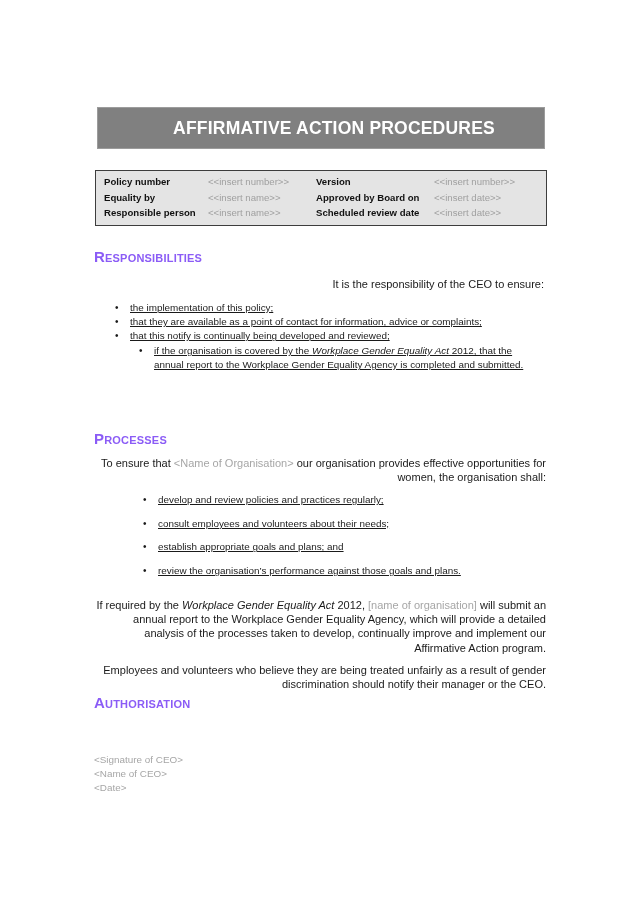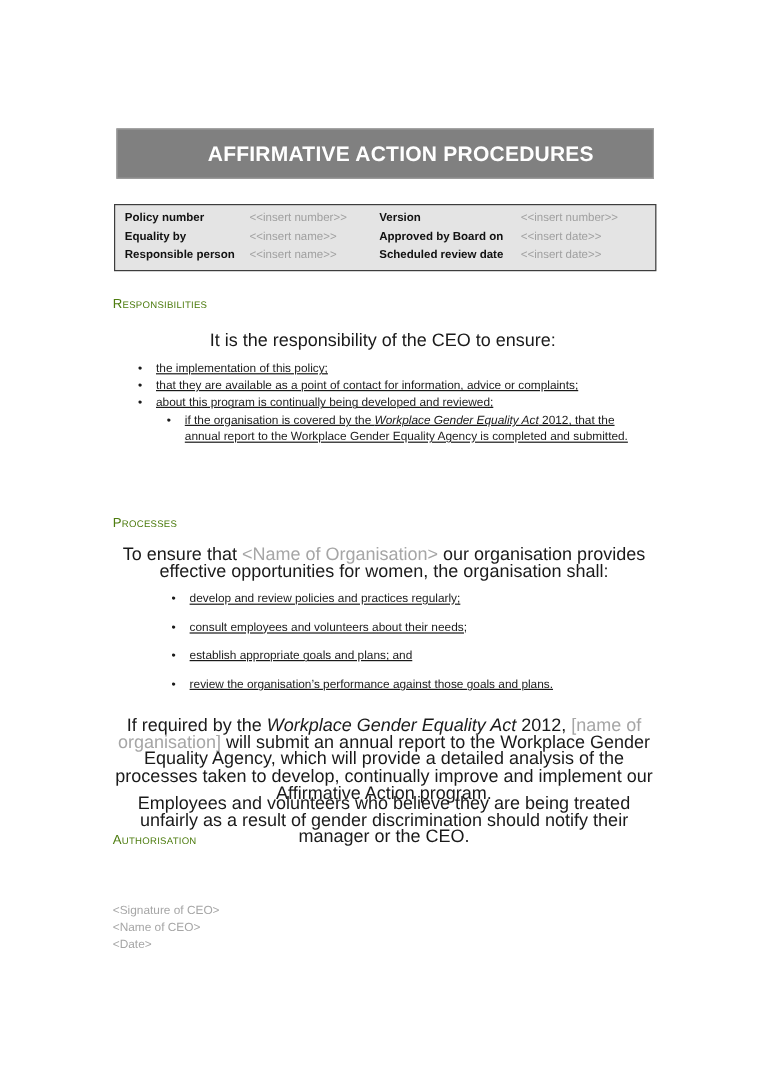--- a/index.html
+++ b/index.html
@@ -78,35 +78,35 @@
     color: #a0a0a0;
   }
   .col-l-label { width: 112px; padding-left: 8px; box-sizing: border-box; }
   .col-l-value { width: 108px; }
   .col-r-label { width: 118px; }
   .col-r-value { width: 106px; }
 
   
   .section-heading {
     position: absolute;
-    font-weight: normal;
-    font-size: 11px;
-    color: #4d7c0f;
+    font-weight: bold;
+    font-size: 15px;
+    color: #8b5cf6;
     font-variant: small-caps;
     letter-spacing: 0.2px;
     white-space: nowrap;
   }
 
   
   .body-text {
     position: absolute;
-    font-size: 15px;
+    font-size: 11px;
     line-height: 14.2px;
     color: #1a1a1a;
-    text-align: center;
+    text-align: right;
   }
   .placeholder {
     color: #a6a6a6;
   }
   .ital {
     font-style: italic;
   }
 
   
   ul.bullets {
@@ -177,21 +177,21 @@
 
   </div>
 
   <div class="section-heading" style="left:94px; top:248px;">Responsibilities</div>
 
   <div class="body-text" style="left:94px; top:277px; width:450px;">It is the responsibility of the CEO to ensure:</div>
 
   <ul class="bullets" style="left:115px; top:301px; width:430px;">
     <li>the implementation of this policy;</li>
     <li>that they are available as a point of contact for information, advice or complaints;</li>
-    <li>about this program is continually being developed and reviewed;</li>
+    <li>that this notify is continually being developed and reviewed;</li>
   </ul>
 
   <ul class="bullets" style="left:139px; top:344px; width:400px;">
     <li><span>if the organisation is covered by the </span><span class="ital">Workplace Gender Equality Act</span><span> 2012,  that the annual report to the Workplace Gender Equality Agency is completed and submitted.</span></li>
   </ul>
 
   <div class="section-heading" style="left:94px; top:430px;">Processes</div>
 
   <div class="body-text" style="left:94px; top:456px; width:452px;"><span>To ensure that </span><span class="placeholder">&lt;Name of Organisation&gt;</span><span> our organisation provides effective opportunities for women, the organisation shall:</span></div>
 

